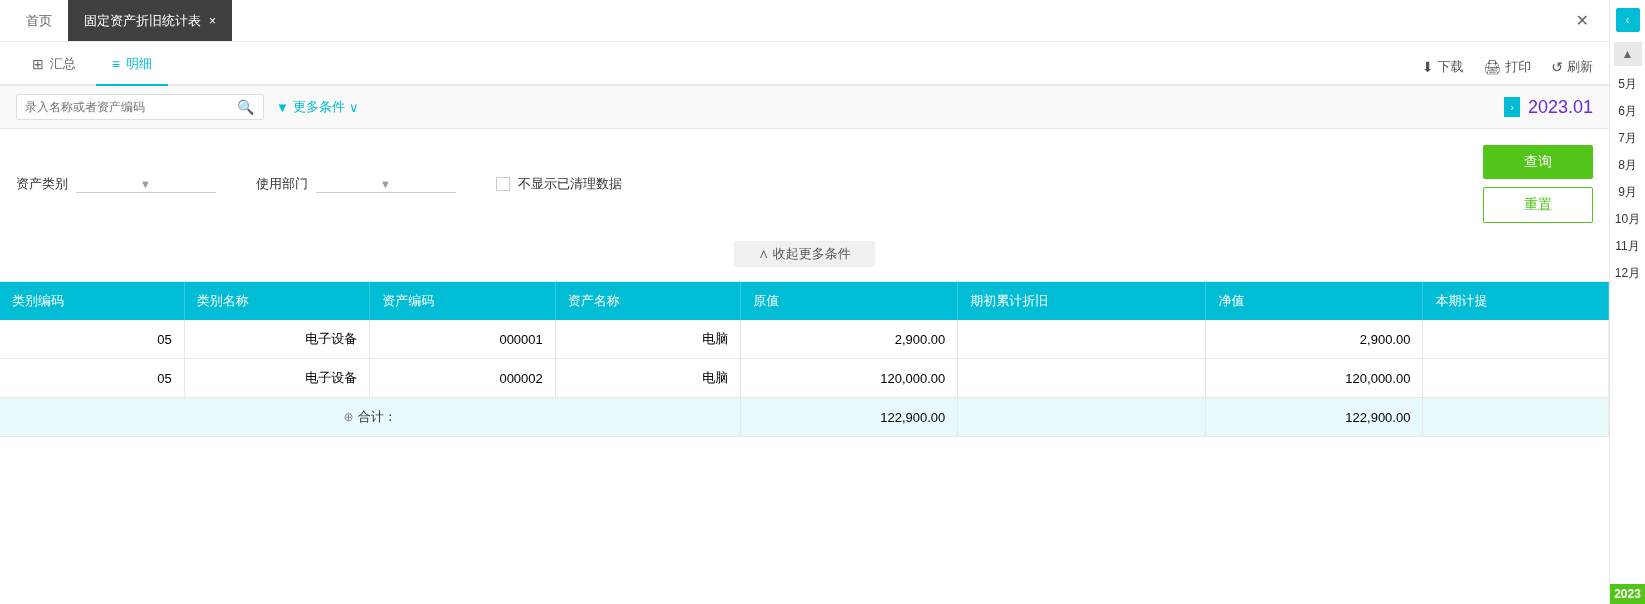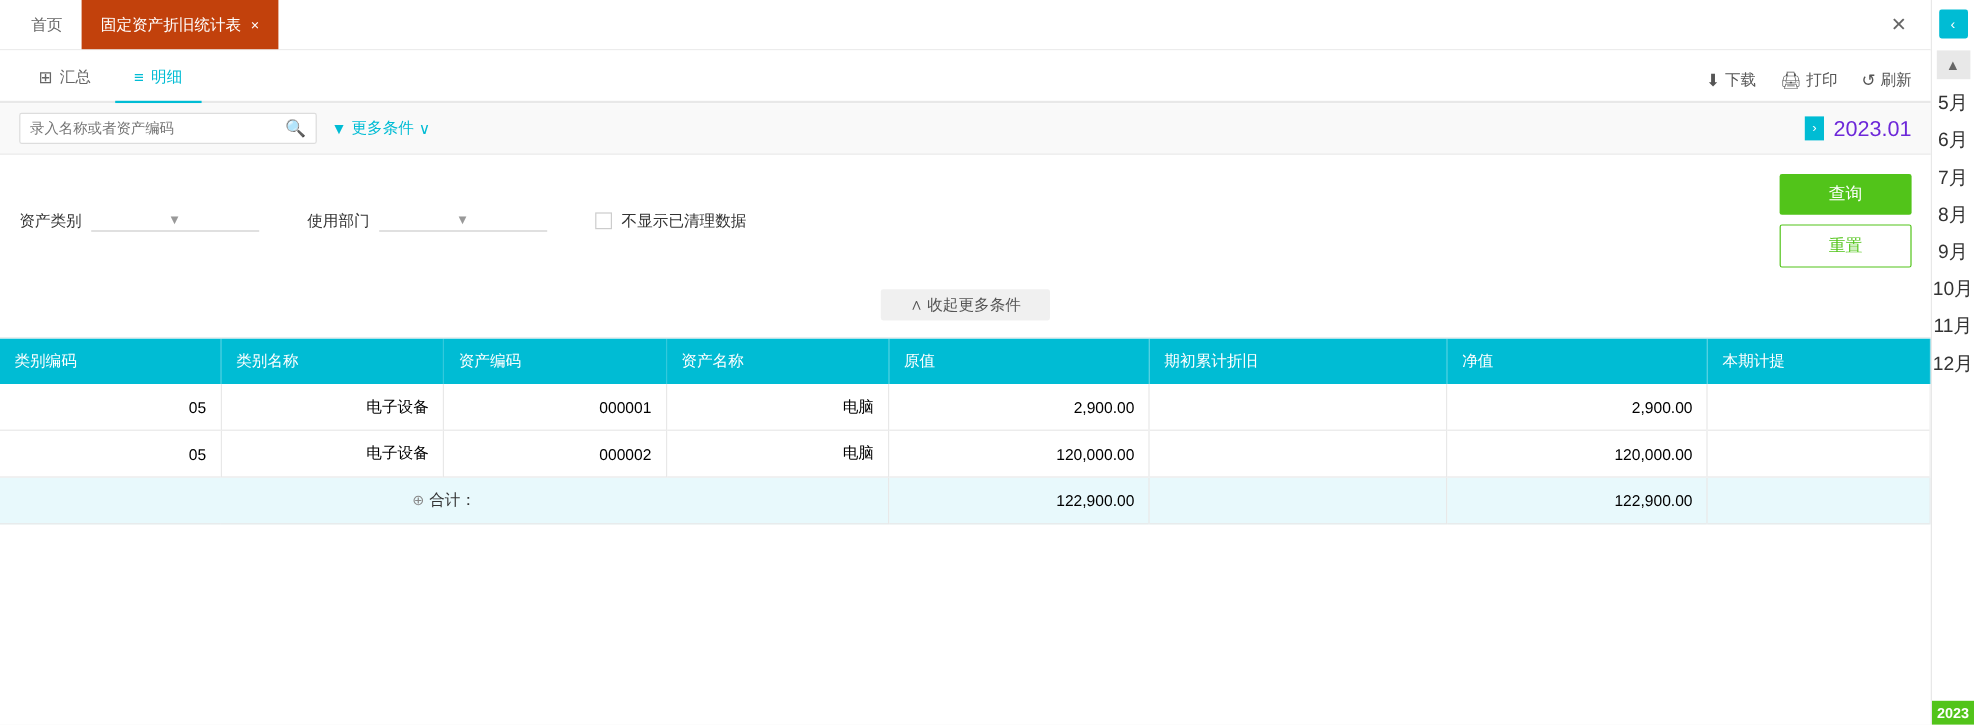--- a/index.html
+++ b/index.html
@@ -33,21 +33,21 @@
     }
     .nav-home {
       color: #666;
       font-size: 13px;
       padding: 0 16px;
       cursor: pointer;
     }
     .nav-tab {
       display: flex;
       align-items: center;
-      background: #c2410c;
+      background: #404040;
       color: #fff;
       padding: 0 16px;
       height: 100%;
       font-size: 13px;
       cursor: pointer;
       gap: 8px;
     }
     .nav-tab .close-btn {
       font-size: 12px;
       cursor: pointer;
@@ -326,21 +326,21 @@
       align-items: center;
       justify-content: center;
       cursor: pointer;
       font-size: 12px;
       margin-bottom: 4px;
     }
     .month-item {
       width: 100%;
       text-align: center;
       padding: 4px 0;
-      font-size: 16px;
+      font-size: 12px;
       color: #333;
       cursor: pointer;
     }
     .year-badge {
       position: absolute;
       bottom: 0;
       width: 100%;
       background: #52c41a;
       color: #fff;
       text-align: center;

